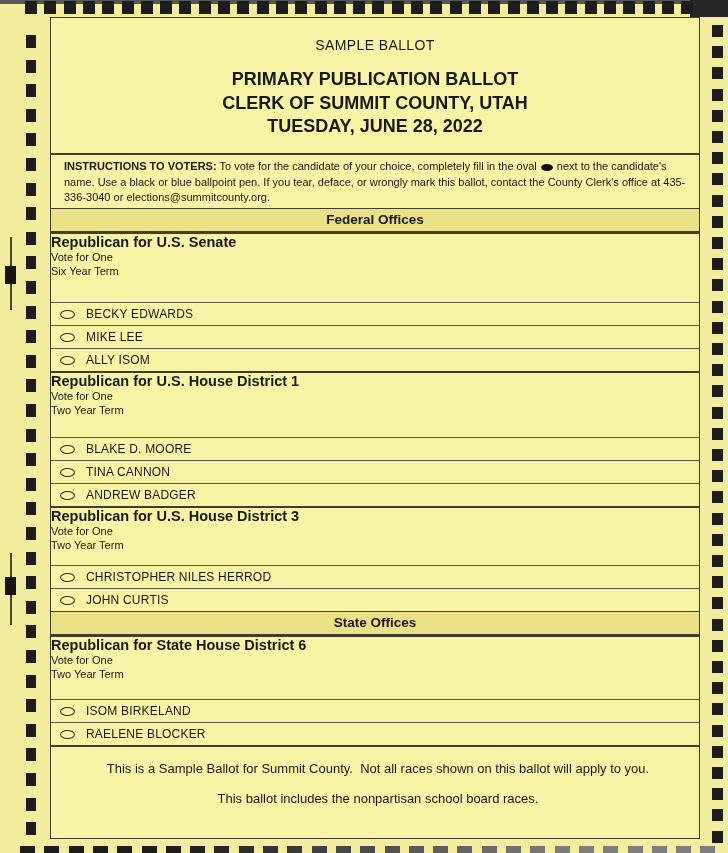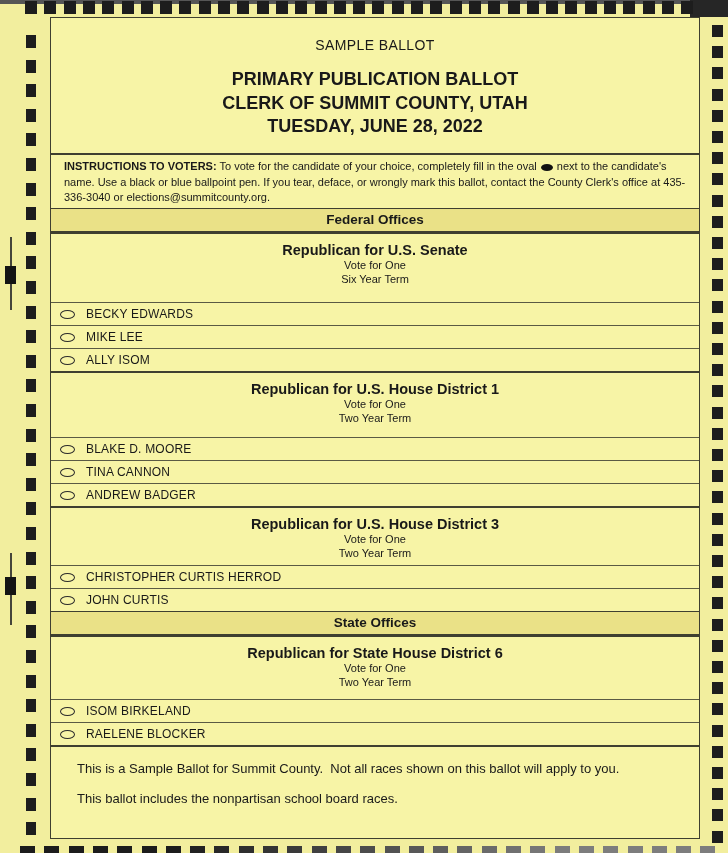--- a/index.html
+++ b/index.html
@@ -28,36 +28,36 @@
   .instructions b{font-weight:bold;}
   .ins-oval{display:inline-block;width:12px;height:7px;background:#111;border-radius:50%;
     vertical-align:middle;margin:0 4px;}
 
   .band{
     box-sizing:border-box;height:24px;background:#eae187;
     border-top:1.5px solid #3f3f30;border-bottom:1.5px solid #3f3f30;
     font-weight:bold;font-size:13.5px;text-align:center;line-height:21px;
   }
   .race{border-top:2px solid #3f3f30;}
-  .race-header{box-sizing:border-box;text-align:center;padding-top:8px;}
+  .race-header{box-sizing:border-box;}
   .race-1 .race-header{height:68px;} .race-2 .race-header{height:64px;}
   .race-3 .race-header{height:57px;} .race-4 .race-header{height:62px;}
   .race-title{font-weight:bold;font-size:14.5px;line-height:17px;}
   .race-sub{font-size:11px;line-height:13.5px;}
   .cand-row{
     box-sizing:border-box;height:23px;border-top:1px solid #5a5a44;
     display:flex;align-items:center;padding-left:9px;
   }
   .oval{
     box-sizing:border-box;width:15px;height:9px;border:1.4px solid #2b2b2b;
     border-radius:50%;margin-right:11px;background:transparent;flex:0 0 auto;
   }
   .cand-name{font-size:12px;letter-spacing:.2px;text-align:center;}
 
-  .bfooter{border-top:2px solid #3f3f30;padding:14px 20px 0 26px;font-size:13px;}
+  .bfooter{border-top:2px solid #3f3f30;padding:14px 20px 0 26px;font-size:13px;text-align:center;}
   .bfooter p{margin:0 0 15px 0;white-space:pre;overflow:hidden;}
 </style>
 </head>
 <body>
 
 <div class="page">
   <div class="top-band"></div>
   <div class="corner-block"></div>
 
   <div class="reg-line" style="left:10px;top:237px;height:73px;"></div>
@@ -120,21 +120,21 @@
           </div>
         </div>
         <div class="race race-3">
           <div class="race-header">
             <div class="race-title">Republican for U.S. House District 3</div>
             <div class="race-sub">Vote for One</div>
             <div class="race-sub">Two Year Term</div>
           </div>
           <div class="cand-row">
             <span class="oval"></span>
-            <span class="cand-name">CHRISTOPHER CURTIS HERROD</span>
+            <span class="cand-name">CHRISTOPHER NILES HERROD</span>
           </div>
           <div class="cand-row">
             <span class="oval"></span>
             <span class="cand-name">JOHN CURTIS</span>
           </div>
         </div>
         <div class="band">State Offices</div>
         <div class="race race-4">
           <div class="race-header">
             <div class="race-title">Republican for State House District 6</div>

